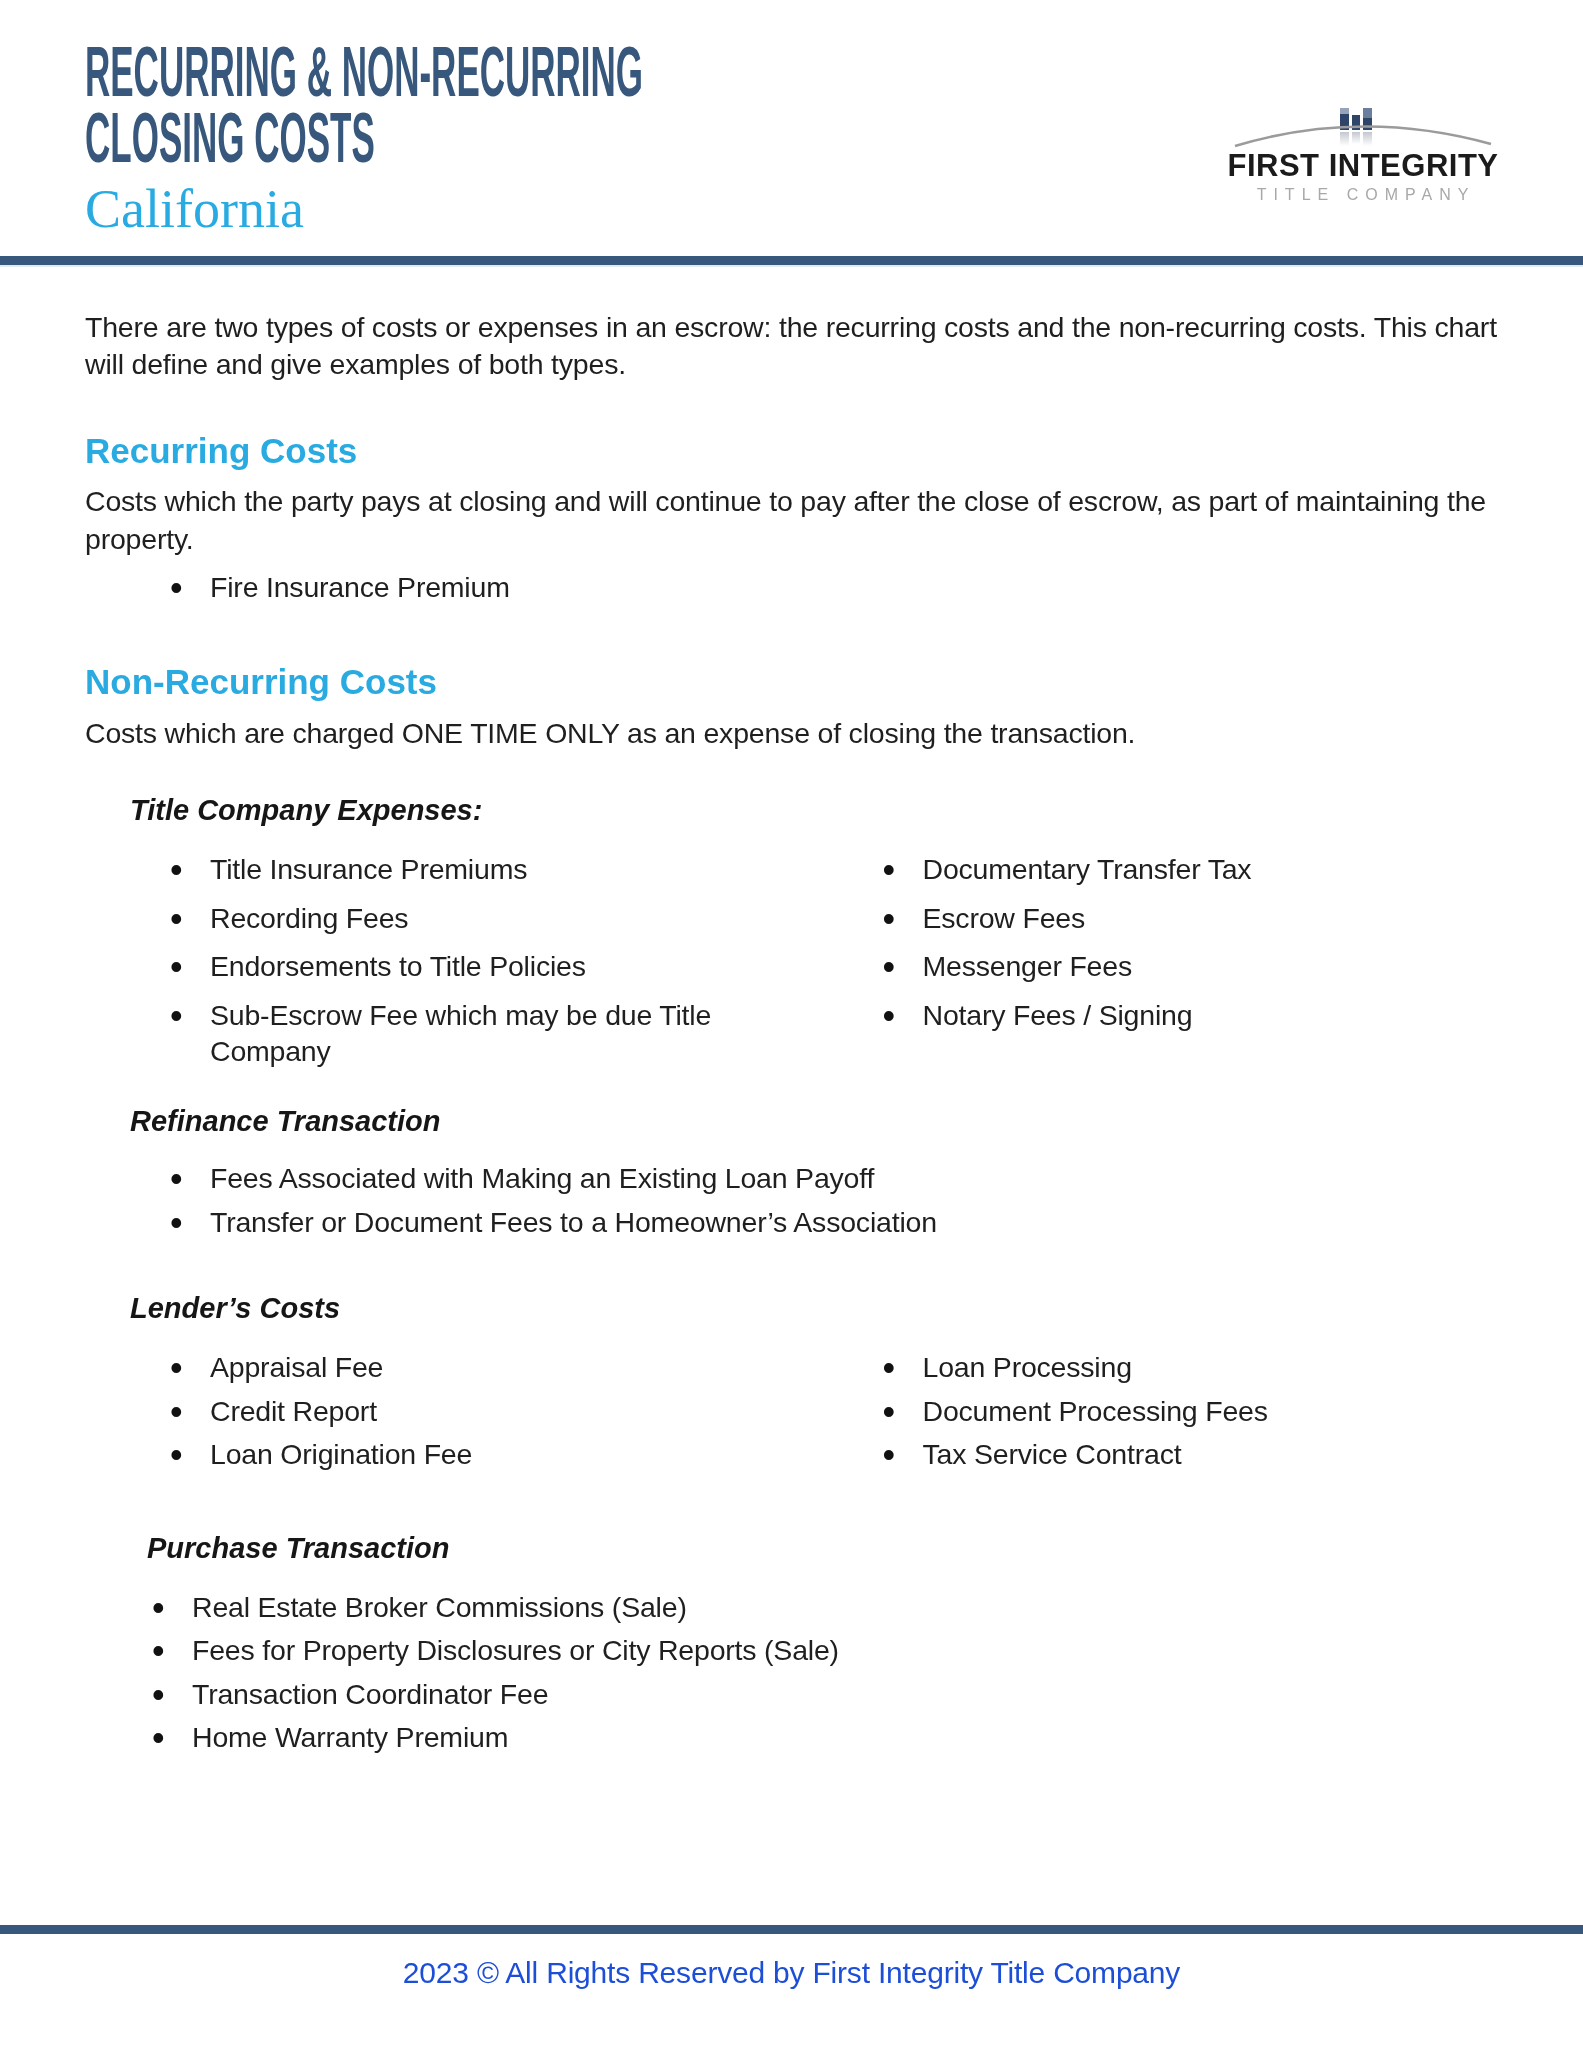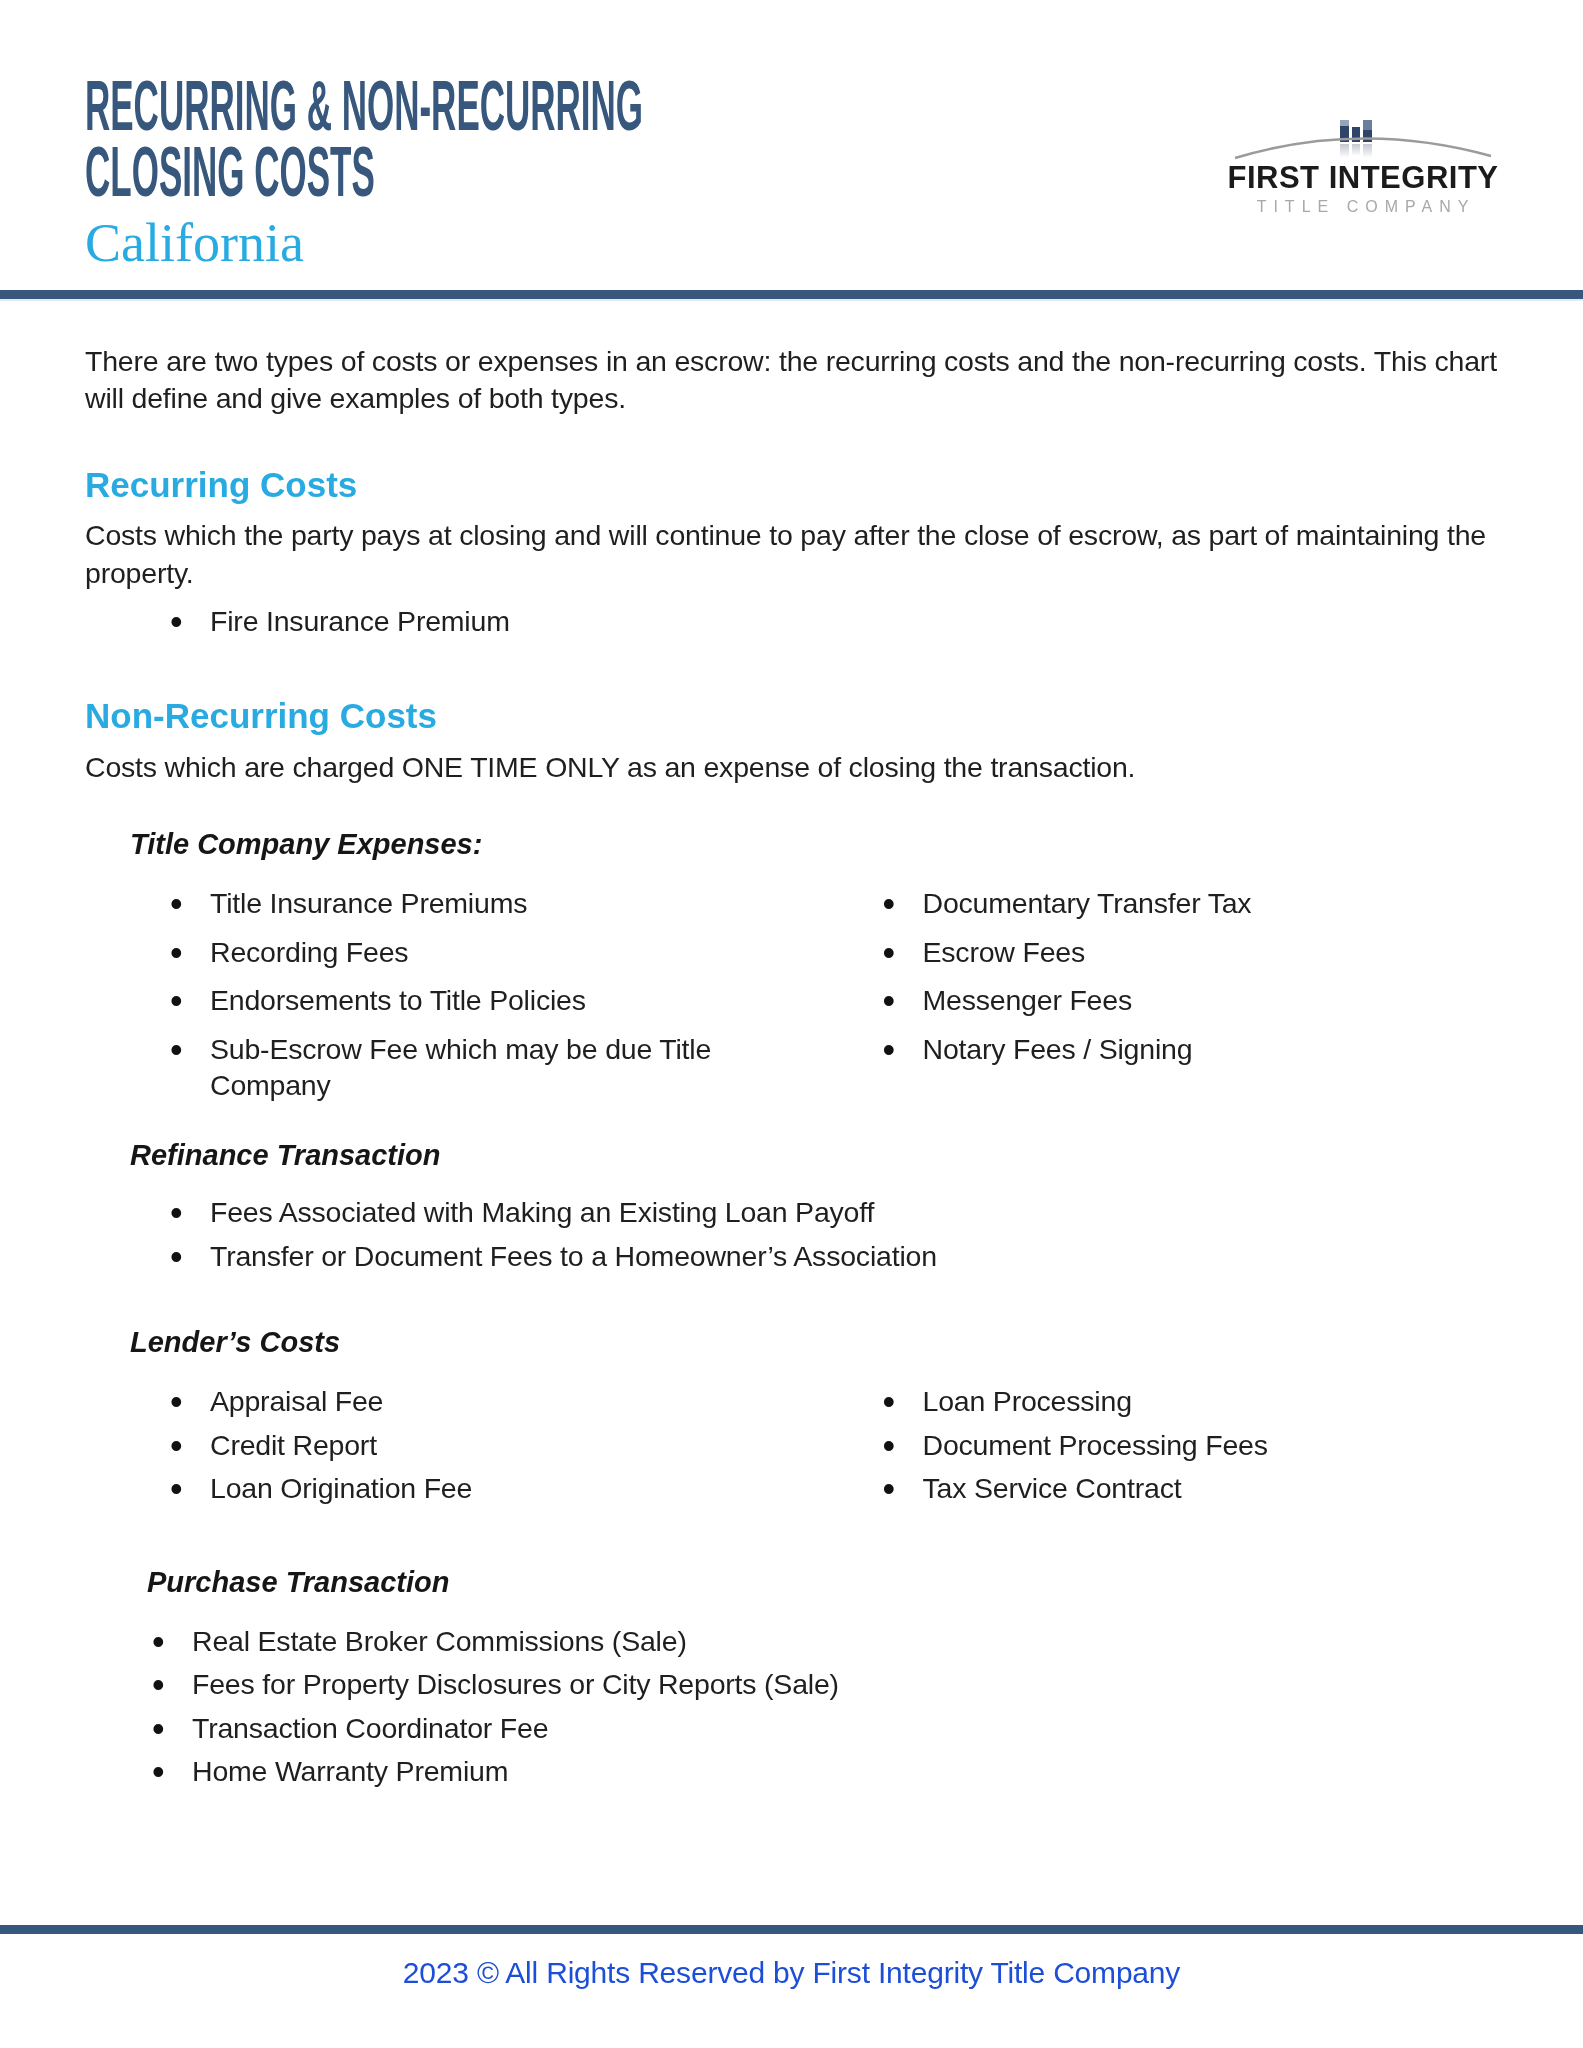--- a/index.html
+++ b/index.html
@@ -1,27 +1,27 @@
 <!DOCTYPE html>
 <html><head>
 <meta charset="utf-8">
 <style>
   html,body{margin:0;padding:0;background:#ffffff;}
   .page{position:relative;width:1583px;height:2048px;background:#fff;overflow:hidden;
         font-family:"Liberation Sans",sans-serif;color:#1f1f1f;}
-  .content{padding:74px 85px 0 85px;}
+  .content{padding:40px 85px 0 85px;}
 
   
   .doc-title{margin:0;color:#37587c;font-weight:bold;font-size:70px;line-height:0.94;
              white-space:nowrap;transform:scaleX(0.50);transform-origin:left top;}
   .doc-subtitle{margin:10px 0 0 0;font-family:"Liberation Serif",serif;font-weight:normal;
                 font-size:54px;line-height:1.0;color:#29abe2;}
   .header-rule{height:9px;background:#37587c;margin:20px -85px 0 -85px;border-bottom:2px solid #e4eaf1;}
 
-  .logo{position:absolute;top:94px;right:80px;width:280px;height:132px;}
+  .logo{position:absolute;top:82px;right:80px;width:280px;height:132px;}
 
   
   .intro{margin:42px 0 0 0;font-size:28.5px;line-height:1.32;letter-spacing:-0.2px;}
   .section-heading{margin:48px 0 0 0;font-size:35px;font-weight:bold;color:#29abe2;line-height:1.1;}
   .section-desc{margin:13px 0 0 0;font-size:28.5px;line-height:1.32;letter-spacing:-0.2px;}
   .sub-heading{margin:42px 0 0 45px;font-size:29px;font-weight:bold;font-style:italic;color:#161616;}
   .sub-heading.purchase{margin-left:62px;margin-top:52px;}
 
   ul.bullets{list-style:none;margin:10px 0 0 83px;padding:0;}
   ul.bullets li{position:relative;padding-left:42px;margin-bottom:12px;

